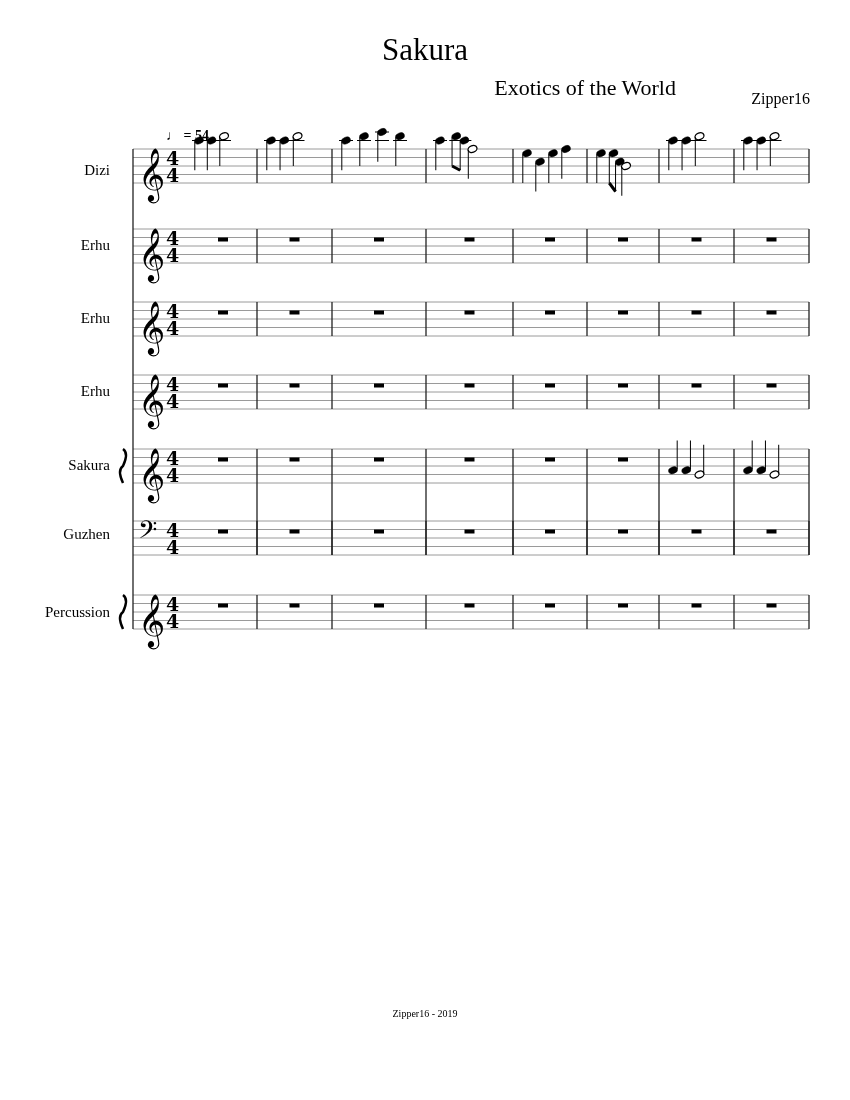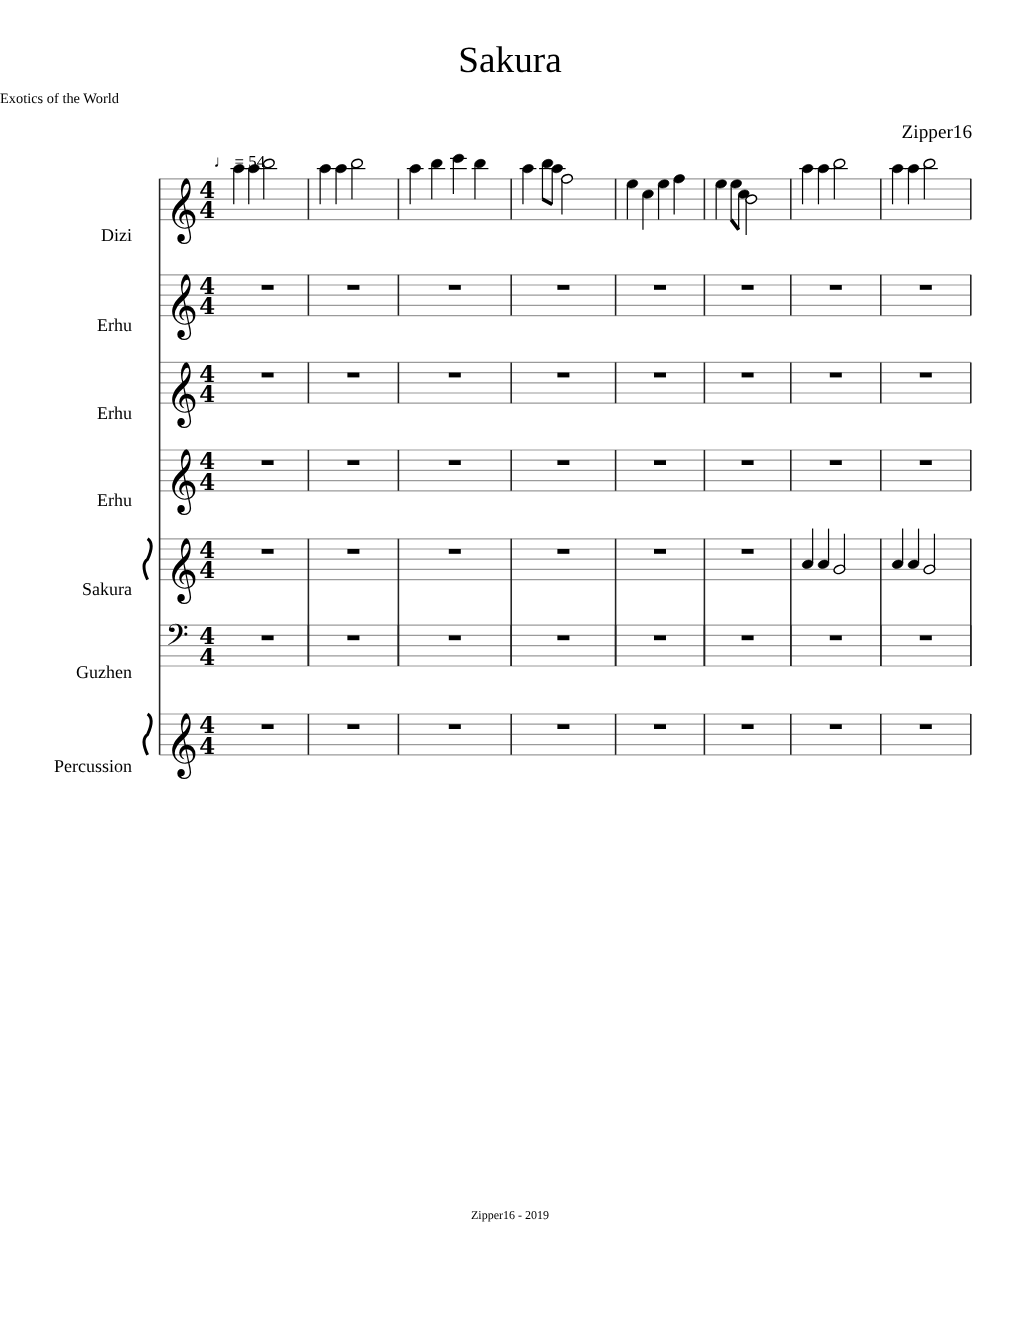--- a/index.html
+++ b/index.html
@@ -1,22 +1,22 @@
 <!DOCTYPE html>
 <html><head>
 <meta charset="utf-8">
 <style>
   html, body { margin:0; padding:0; background:#ffffff; }
   body { width:850px; height:1100px; position:relative; overflow:hidden; font-family:"Liberation Serif", serif; color:#000; }
   .abs { position:absolute; }
   #title { left:0; width:850px; top:32px; text-align:center; font-size:31px; }
-  #subtitle { left:0; width:676px; top:75px; text-align:left; font-size:12px; }
-  #composer { right:40px; top:102px; font-size:16px; }
-  #tempo { left:178px; top:128px; font-size:14px; font-weight:normal; }
-  .inst-label { position:absolute; right:740px; font-size:15px; text-align:right; white-space:nowrap;margin-top:27px; }
+  #subtitle { left:0; width:676px; top:75px; text-align:right; font-size:22px; }
+  #composer { right:40px; top:90px; font-size:16px; }
+  #tempo { left:166px; top:128px; font-size:14px; font-weight:bold; }
+  .inst-label { position:absolute; right:740px; font-size:15px; text-align:right; white-space:nowrap; }
   #footer { left:0; width:850px; top:1008px; text-align:center; font-size:10px; }
   svg#score { position:absolute; left:0; top:0; }
 </style>
 </head>
 <body>
 
 <div id="title" class="abs">Sakura</div>
 <div id="subtitle" class="abs">Exotics of the World</div>
 <div id="composer" class="abs">Zipper16</div>
 <div id="tempo" class="abs">

